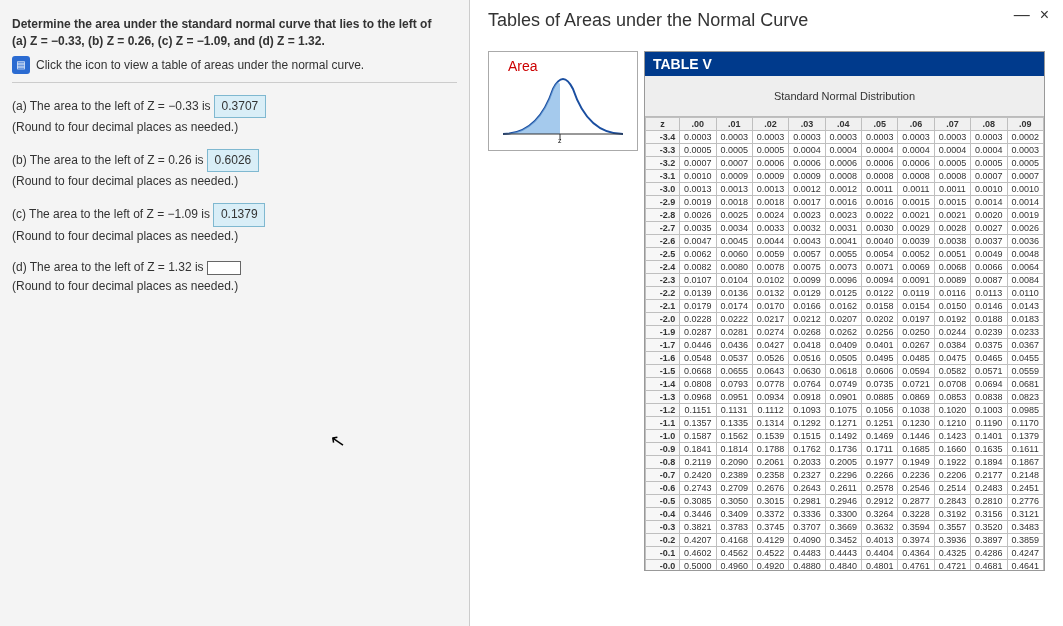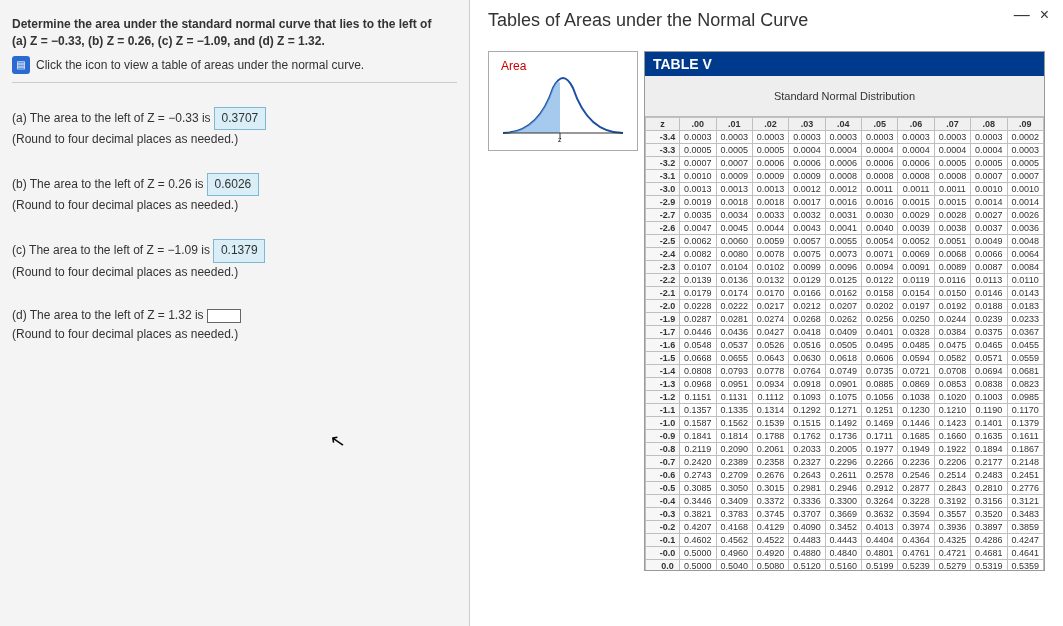--- a/index.html
+++ b/index.html
@@ -27,21 +27,21 @@
     padding: 10px 18px;
   }
   .section { border-bottom: 1px solid #ccc; padding: 8px 0; }
   .question-header { font-size: 12px; line-height: 1.4; font-weight: bold; }
   .icon-row { display: flex; align-items: center; gap: 6px; margin-top: 6px; }
   .table-icon {
     width: 18px; height: 18px; background: #2b6bd1;
     border-radius: 3px; display: flex; align-items: center;
     justify-content: center; color: #fff; font-size: 10px;
   }
-  .part { margin: 24px 0; line-height: 1.6; }
+  .part { margin: 12px 0; line-height: 1.6; }
   .answer-box {
     display: inline-block;
     min-width: 52px;
     padding: 1px 4px;
     background: #d9eef7;
     border: 1px solid #7fb8d0;
     text-align: center;
   }
   .empty-box {
     display: inline-block;
@@ -58,21 +58,21 @@
   }
   .curve-box {
     width: 150px; height: 100px;
     border: 1px solid #aaa;
     background: #fff;
     display:flex; align-items:center; justify-content:center;
     flex-direction: column;
     position: relative;
   }
   .curve-box svg { width: 130px; height: 70px; }
-  .curve-caption { font-size: 12px; color: #c00; align-self:flex-start; margin-left:12px; }
+  .curve-caption { font-size: 14px; color: #c00; align-self:flex-start; margin-left:19px; }
   .table-wrap {
     flex: 1;
     max-height: 520px;
     overflow: auto;
     border: 1px solid #999;
   }
   .table-title {
     background: #003a8c;
     color: #fff;
     font-weight: bold;
@@ -262,20 +262,33 @@
                 <td>0.0018</td>
                 <td>0.0017</td>
                 <td>0.0016</td>
                 <td>0.0016</td>
                 <td>0.0015</td>
                 <td>0.0015</td>
                 <td>0.0014</td>
                 <td>0.0014</td>
               </tr>
               <tr>
+                <td>-2.8</td>
+                <td>0.0026</td>
+                <td>0.0025</td>
+                <td>0.0024</td>
+                <td>0.0023</td>
+                <td>0.0023</td>
+                <td>0.0022</td>
+                <td>0.0021</td>
+                <td>0.0021</td>
+                <td>0.0020</td>
+                <td>0.0019</td>
+              </tr>
+              <tr>
                 <td>-2.7</td>
                 <td>0.0035</td>
                 <td>0.0034</td>
                 <td>0.0033</td>
                 <td>0.0032</td>
                 <td>0.0031</td>
                 <td>0.0030</td>
                 <td>0.0029</td>
                 <td>0.0028</td>
                 <td>0.0027</td>
@@ -386,21 +399,21 @@
                 <td>0.0233</td>
               </tr>
               <tr>
                 <td>-1.7</td>
                 <td>0.0446</td>
                 <td>0.0436</td>
                 <td>0.0427</td>
                 <td>0.0418</td>
                 <td>0.0409</td>
                 <td>0.0401</td>
-                <td>0.0328</td>
+                <td>0.0267</td>
                 <td>0.0384</td>
                 <td>0.0375</td>
                 <td>0.0367</td>
               </tr>
               <tr>
                 <td>-1.6</td>
                 <td>0.0548</td>
                 <td>0.0537</td>
                 <td>0.0526</td>
                 <td>0.0516</td>

